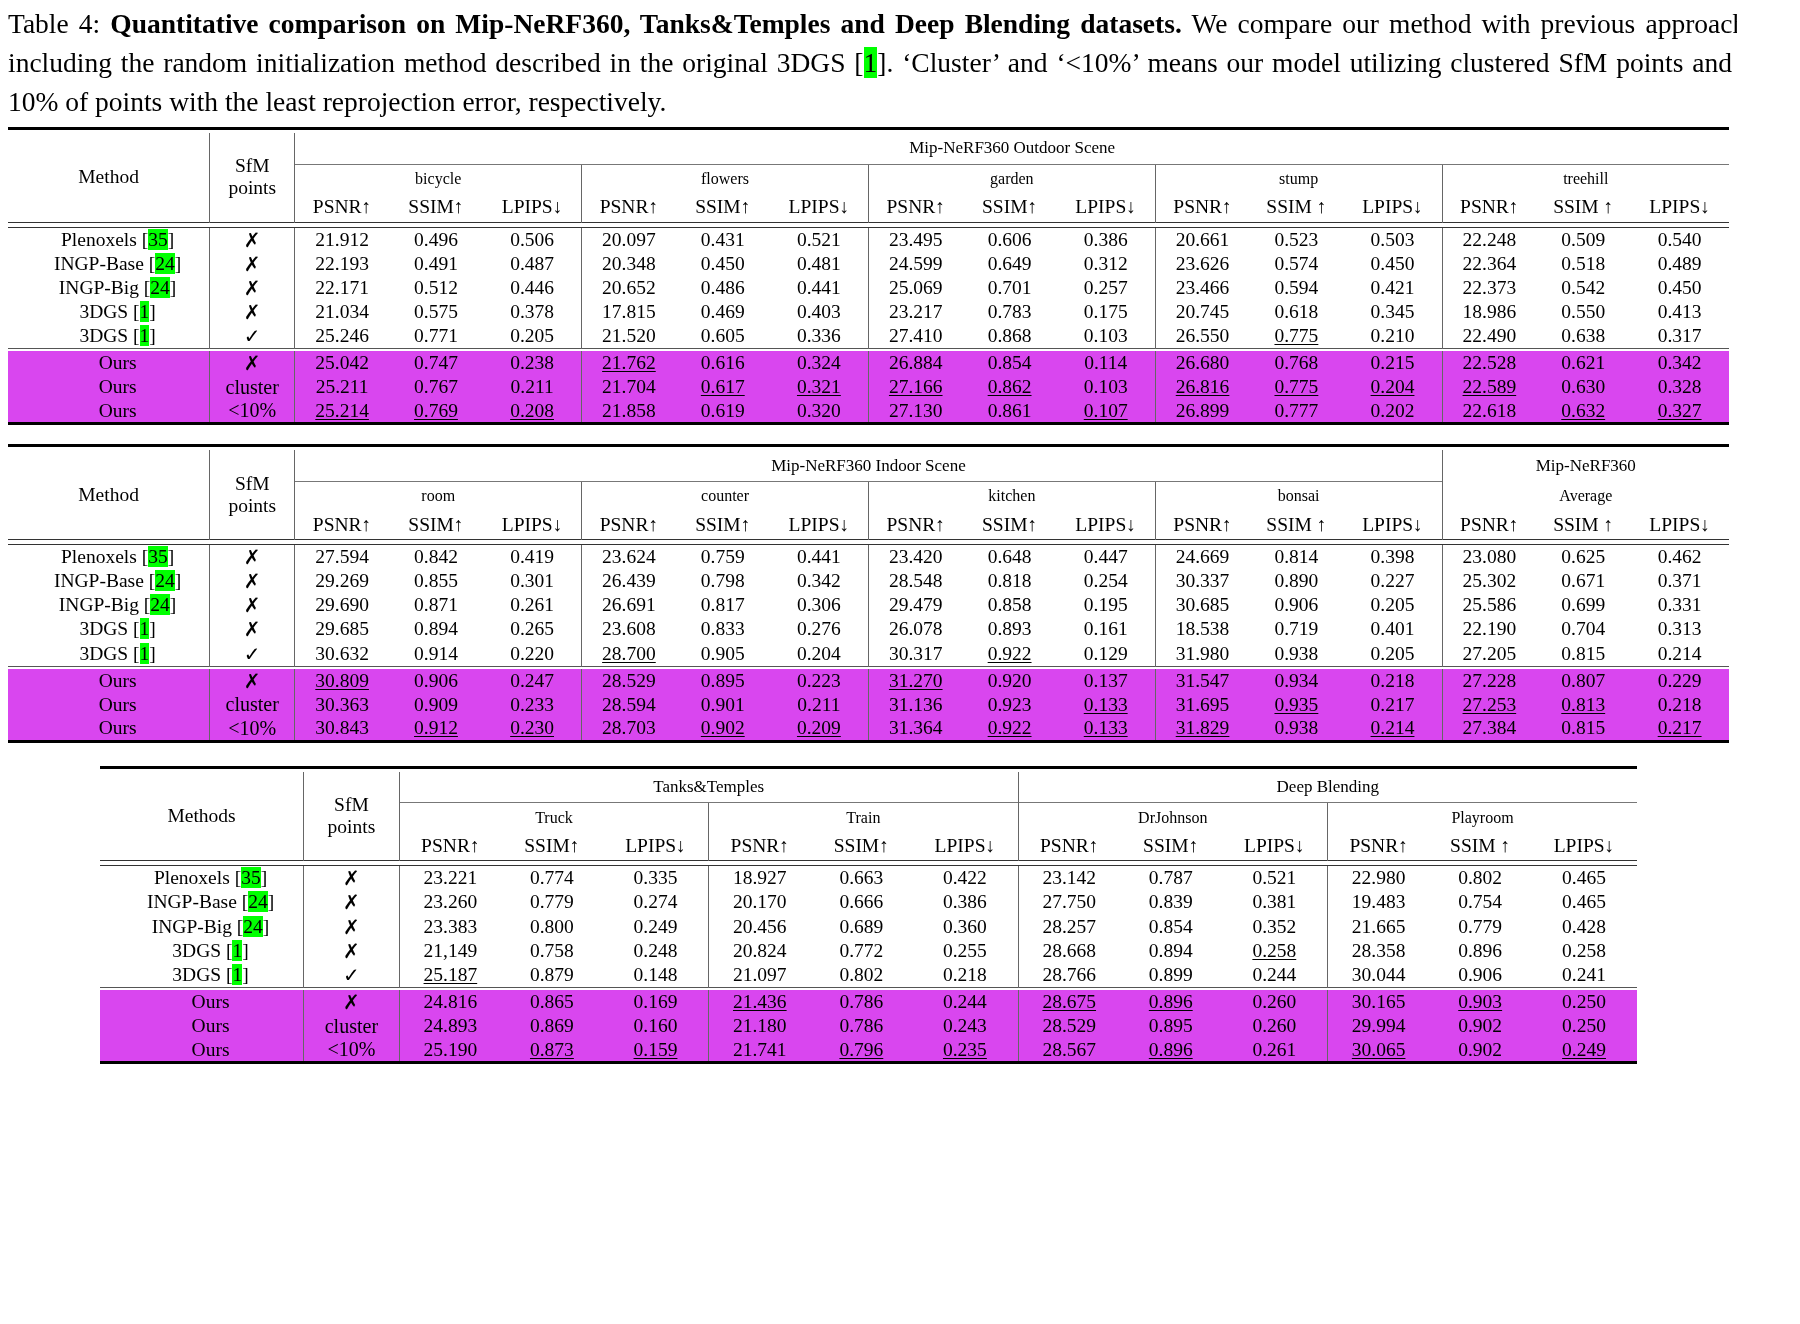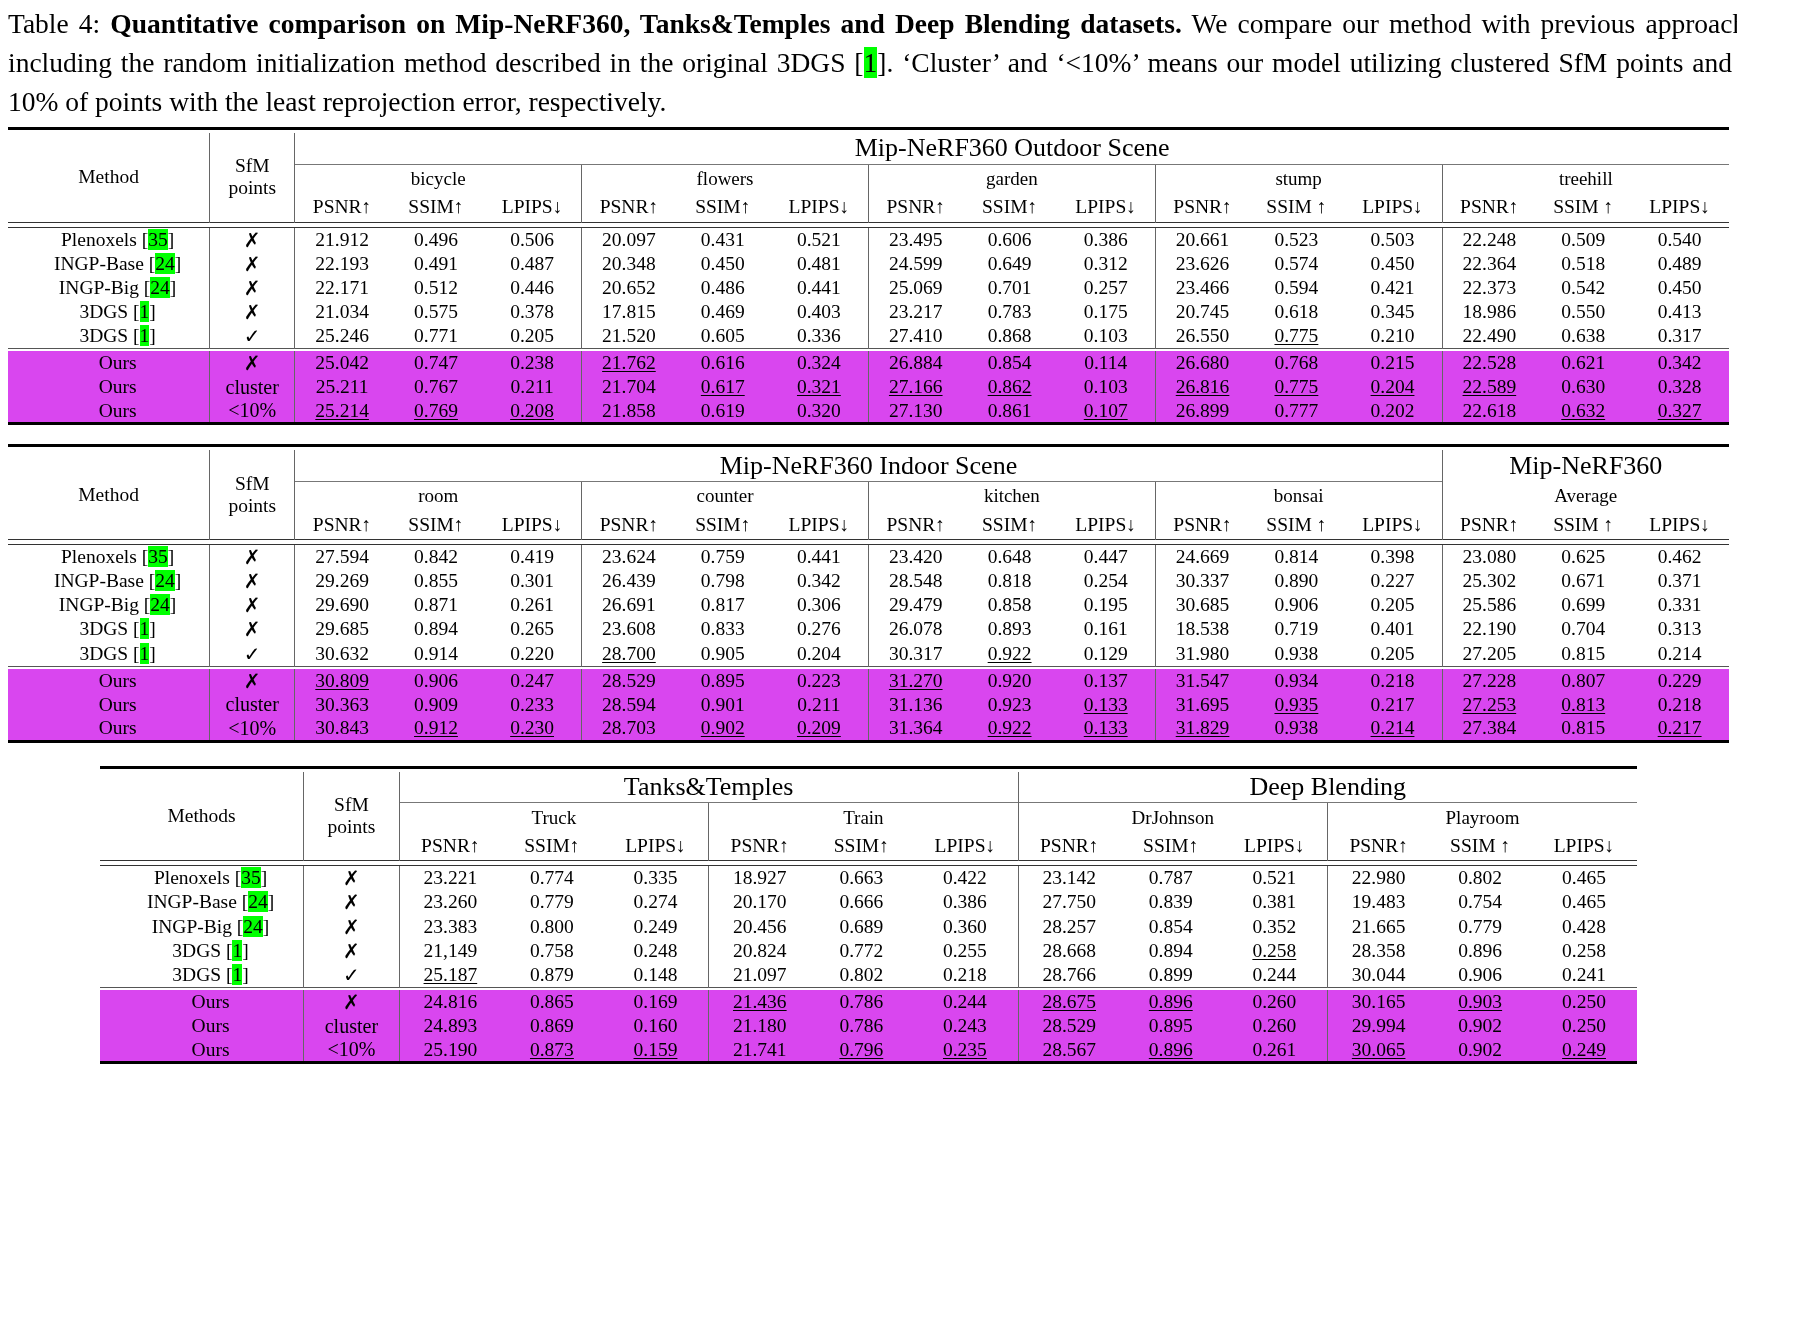--- a/index.html
+++ b/index.html
@@ -50,22 +50,22 @@
   .vl{border-left:1.2px solid #666;}
 
   .hd{height:31px;}
   .hdm{height:29px;}
   .row{height:24.2px;}
   .method{text-align:left;padding-left:18px !important;}
   .methodc{text-align:center;}
   .shade{background:#d946ef;}
   .b{font-weight:bold;}
   .u{text-decoration:underline;text-underline-offset:2px;margin-top:8px;}
-  .grp{font-size:19px;}
-  .span-title{font-size:26px;}
+  .grp{font-size:16px;}
+  .span-title{font-size:17px;}
   .chk{font-size:20px;}
   .spacer{height:16px;}
   .spacer2{height:20px;}
 </style>
 </head>
 <body>
 
 <div class="page">
 
   <div class="caption">

